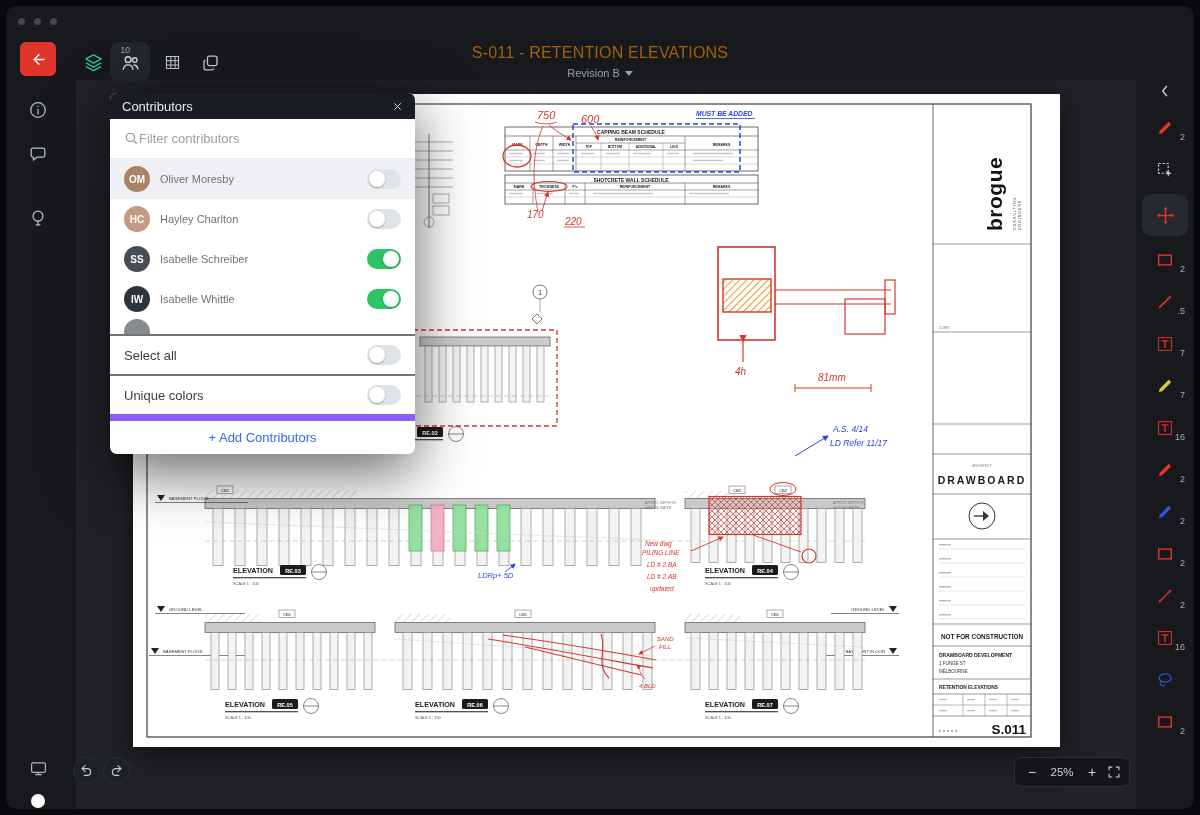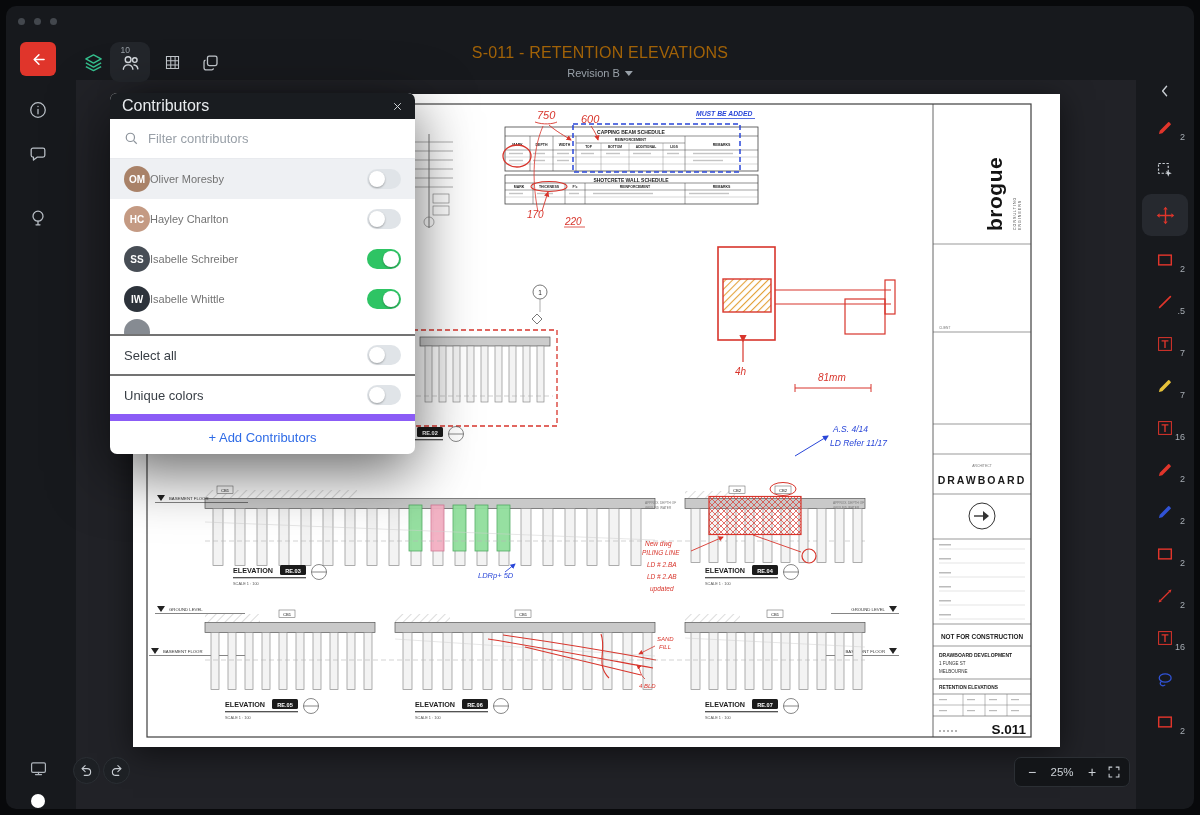--- a/index.html
+++ b/index.html
@@ -32,26 +32,26 @@
 
   
   .right-rail{position:absolute;right:0;top:74px;bottom:0;width:58px;display:flex;flex-direction:column;align-items:center;z-index:15}
   .collapse-btn{background:none;border:none;height:22px;margin-bottom:8px;cursor:pointer;display:flex;align-items:center;justify-content:center}
   .tool{position:relative;width:44px;height:36px;margin-bottom:6px;background:transparent;border:none;display:flex;align-items:center;justify-content:center;cursor:pointer}
   .tool.active{background:#26292f;border-radius:9px;width:46px;height:42px}
   .tool .count{position:absolute;right:2px;bottom:4px;font-size:9px;color:#a7adb4}
 
   
   .panel{position:absolute;left:104px;top:87px;width:305px;background:#fff;border-radius:7px;box-shadow:0 18px 60px rgba(0,0,0,.6);z-index:40;overflow:hidden}
-  .panel-header{height:26px;background:#191c20;color:#e8ebee;display:flex;align-items:center;justify-content:space-between;padding:0 12px;font-size:16px}
+  .panel-header{height:26px;background:#191c20;color:#e8ebee;display:flex;align-items:center;justify-content:space-between;padding:0 12px;font-size:13px}
   .close-btn{background:none;border:none;cursor:pointer;display:flex;align-items:center}
-  .search-row{display:flex;align-items:center;gap:9px;height:40px;padding:0 14px;border-bottom:1px solid #e8eaee}
+  .search-row{display:flex;align-items:center;height:40px;padding:0 14px;border-bottom:1px solid #e8eaee}
   .search-row input{border:none;outline:none;font-size:13px;color:#333;flex:1;font-family:inherit;background:transparent}
   .search-row input::placeholder{color:#99a0a8}
-  .person-row{display:flex;align-items:center;height:40px;padding:0 14px;cursor:pointer}
+  .person-row{display:flex;align-items:center;gap:10px;height:40px;padding:0 14px;cursor:pointer}
   .person-row.selected{background:#eef0f3}
   .avatar{width:26px;height:26px;border-radius:50%;color:#fff;font-size:10px;font-weight:bold;display:flex;align-items:center;justify-content:center;flex:none}
   .pname{flex:1;font-size:11px;color:#737373}
   .toggle{position:relative;width:34px;height:20px;border-radius:10px;background:#e0e4e8;flex:none;cursor:pointer;display:inline-block}
   .toggle .knob{position:absolute;top:2px;left:2px;width:16px;height:16px;border-radius:50%;background:#fff;box-shadow:0 1px 2px rgba(0,0,0,.3);transition:left .1s}
   .toggle.on{background:#2ec464}
   .toggle.on .knob{left:16px}
   .partial-row{height:15px;overflow:hidden;padding:0 14px}
   .partial-row .avatar{background:#868b92}
   .opt-row{display:flex;align-items:center;justify-content:space-between;height:40px;padding:0 14px;border-top:2px solid #737373;font-size:13px;color:#383e45}

